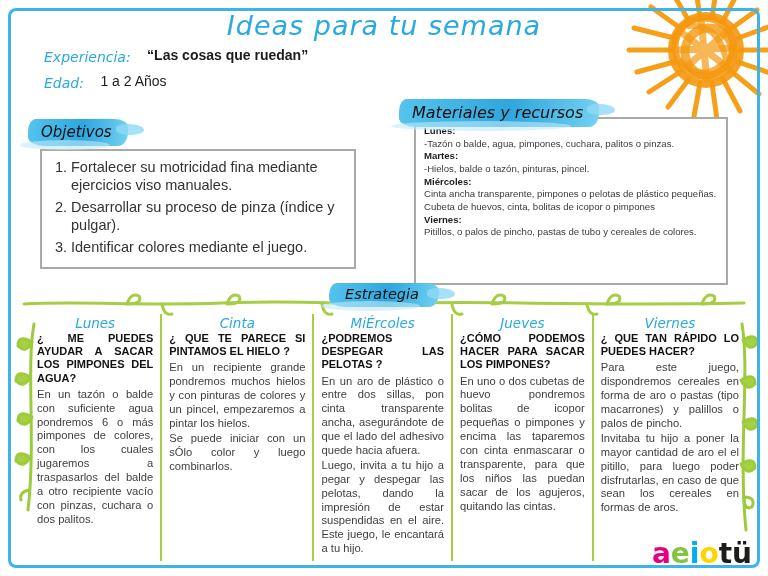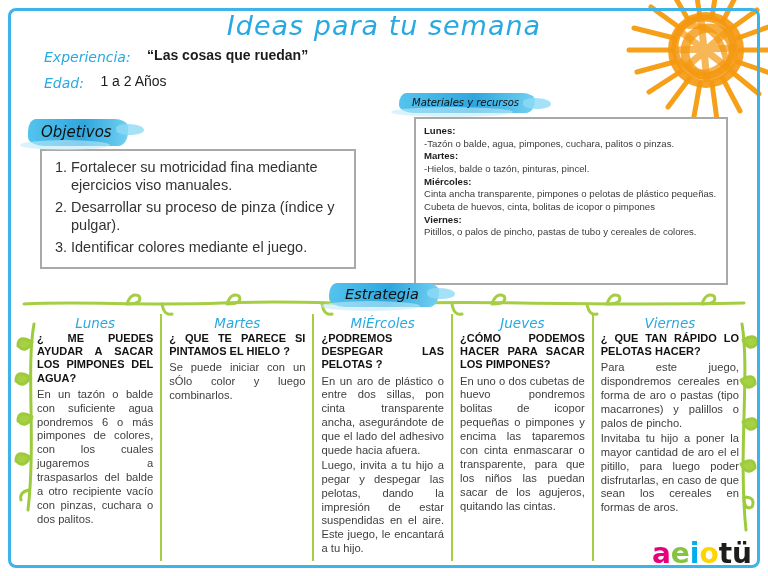--- a/index.html
+++ b/index.html
@@ -36,21 +36,21 @@
                   font-size:9.6px;line-height:1.32;color:#3c3c3c;}
   .mat-day{font-weight:bold;color:#1d1d1d;}
 
   .vine-h{position:absolute;left:22px;top:292px;z-index:1;}
   .vine-left{position:absolute;left:14px;top:322px;z-index:1;}
   .vine-right{position:absolute;right:8px;top:322px;z-index:1;}
   .sun{position:absolute;top:-18px;right:-18px;z-index:1;}
 
   .badge-estrategia{left:50%;transform:translateX(-50%);top:283px;padding:3px 20px 5px 16px;font-size:14.5px;}
   .badge-objetivos{left:28px;top:119px;}
-  .badge-materiales{left:399px;top:93px;font-size:10px;}
+  .badge-materiales{left:399px;top:99px;font-size:16px;}
 
   .columns{position:absolute;left:30px;right:22px;top:314px;bottom:15px;display:grid;
            grid-template-columns:125fr 146fr 133fr 135fr 148fr;z-index:2;}
   .col{padding:1px 7px 0 7px;overflow:hidden;}
   .col + .col{border-left:2px solid #a6ce44;}
   .col-day{text-align:center;color:#29a9e1;font-size:13.5px;margin-bottom:1px;}
   .col-title{font-weight:bold;font-size:11px;color:#121212;text-align:justify;line-height:1.2;margin-bottom:3px;}
   p.col-body{font-size:11.2px;color:#3e3e3e;text-align:justify;line-height:1.24;margin:0 0 1px 0;}
 
   .logo{position:absolute;right:16px;bottom:6px;z-index:5;font-weight:bold;font-size:28px;
@@ -162,37 +162,38 @@
     </g>
   </svg>
 
   <div class="columns">
       <div class="col">
         <div class="col-day hand">Lunes</div>
         <div class="col-title">¿ ME PUEDES AYUDAR A SACAR LOS PIMPONES DEL AGUA?</div>
         <p class="col-body">En un tazón o balde con suficiente agua pondremos 6 o más pimpones de colores, con los cuales jugaremos a traspasarlos del balde a otro recipiente vacío con pinzas, cuchara o dos palitos.</p>
       </div>
       <div class="col">
-        <div class="col-day hand">Martes</div>
+        <div class="col-day hand">Cinta</div>
         <div class="col-title">¿ QUE TE PARECE SI PINTAMOS EL HIELO ?</div>
+        <p class="col-body">En un recipiente grande pondremos muchos hielos y con pinturas de colores y un pincel, empezaremos a pintar los hielos.</p>
         <p class="col-body">Se puede iniciar con un sÓlo color y luego combinarlos.</p>
       </div>
       <div class="col">
         <div class="col-day hand">MiÉrcoles</div>
         <div class="col-title">¿PODREMOS DESPEGAR LAS PELOTAS ?</div>
         <p class="col-body">En un aro de plástico o entre dos sillas, pon cinta transparente ancha, asegurándote de que el lado del adhesivo quede hacia afuera.</p>
         <p class="col-body">Luego, invita a tu hijo a pegar y despegar las pelotas, dando la impresión de estar suspendidas en el aire. Este juego, le encantará a tu hijo.</p>
       </div>
       <div class="col">
         <div class="col-day hand">Jueves</div>
         <div class="col-title">¿CÓMO PODEMOS HACER PARA SACAR LOS PIMPONES?</div>
         <p class="col-body">En uno o dos cubetas de huevo pondremos bolitas de icopor pequeñas o pimpones y encima las taparemos con cinta enmascarar o transparente, para que los niños las puedan sacar de los agujeros, quitando las cintas.</p>
       </div>
       <div class="col">
         <div class="col-day hand">Viernes</div>
-        <div class="col-title">¿ QUE TAN RÁPIDO LO PELOTAS HACER?</div>
+        <div class="col-title">¿ QUE TAN RÁPIDO LO PUEDES HACER?</div>
         <p class="col-body">Para este juego, dispondremos cereales en forma de aro o pastas (tipo macarrones) y palillos o palos de pincho.</p>
         <p class="col-body">Invitaba tu hijo a poner la mayor cantidad de aro el el pitillo, para luego poder disfrutarlas, en caso de que sean los cereales en formas de aros.</p>
       </div>
     </div>
 
   <div class="logo"><span style="color: rgb(230, 0, 126);">a</span><span style="color: rgb(133, 196, 65);">e</span><span style="color: rgb(0, 174, 239);">i</span><span style="color: rgb(255, 212, 0);">o</span><span style="color: rgb(29, 29, 27);">t</span><span style="color: rgb(29, 29, 27);">ü</span></div>
 </div>
 
 </body></html>

